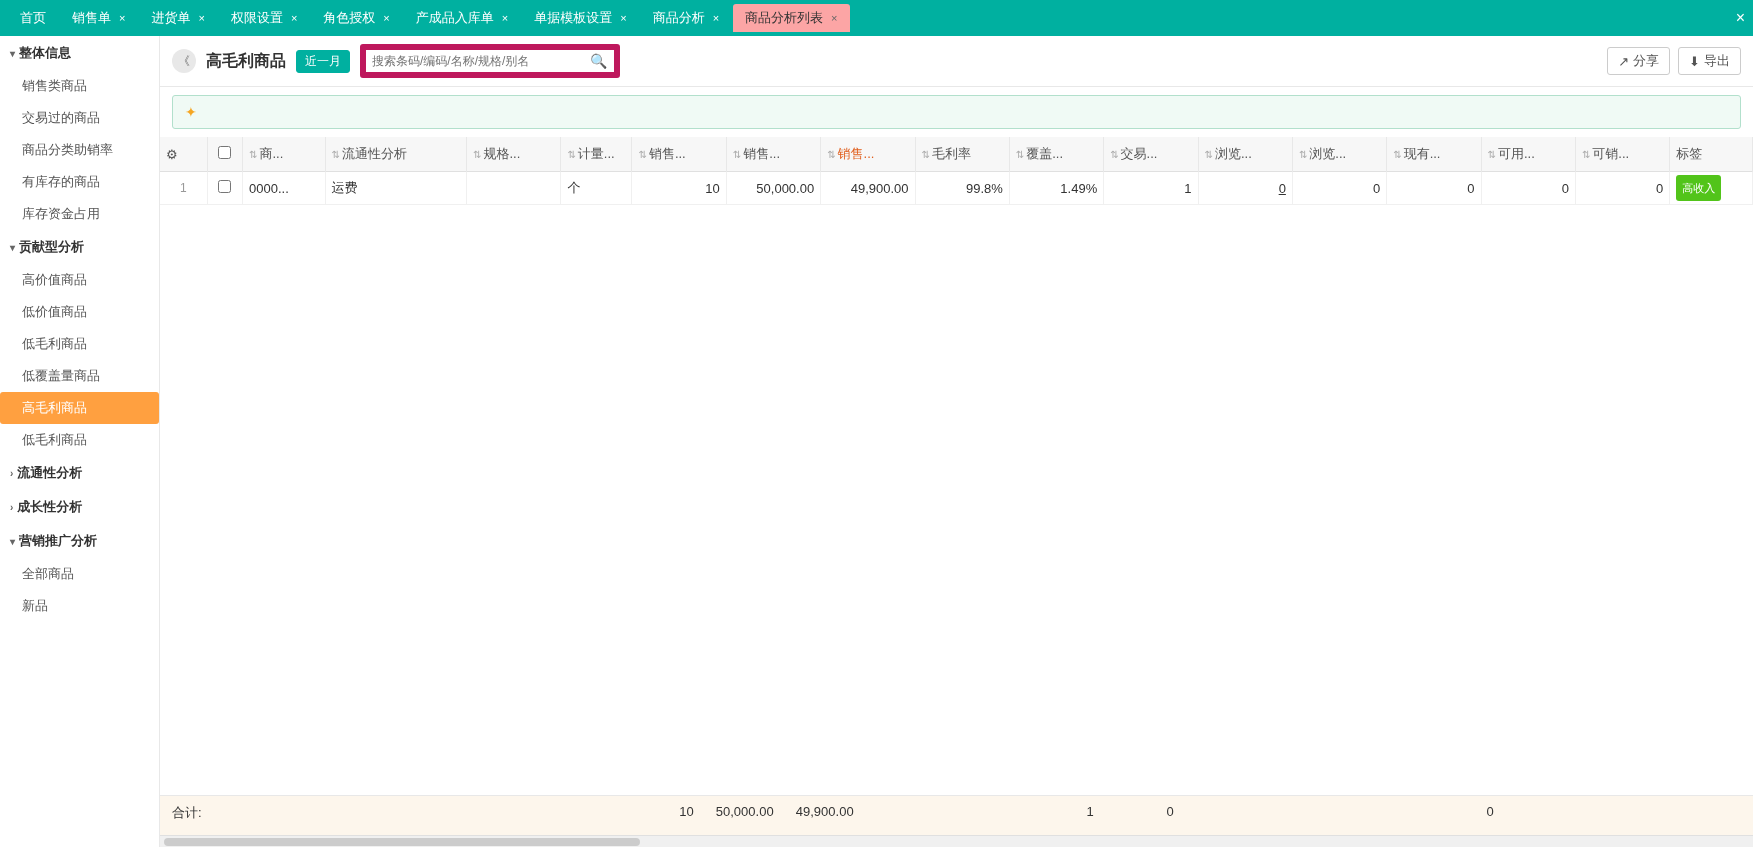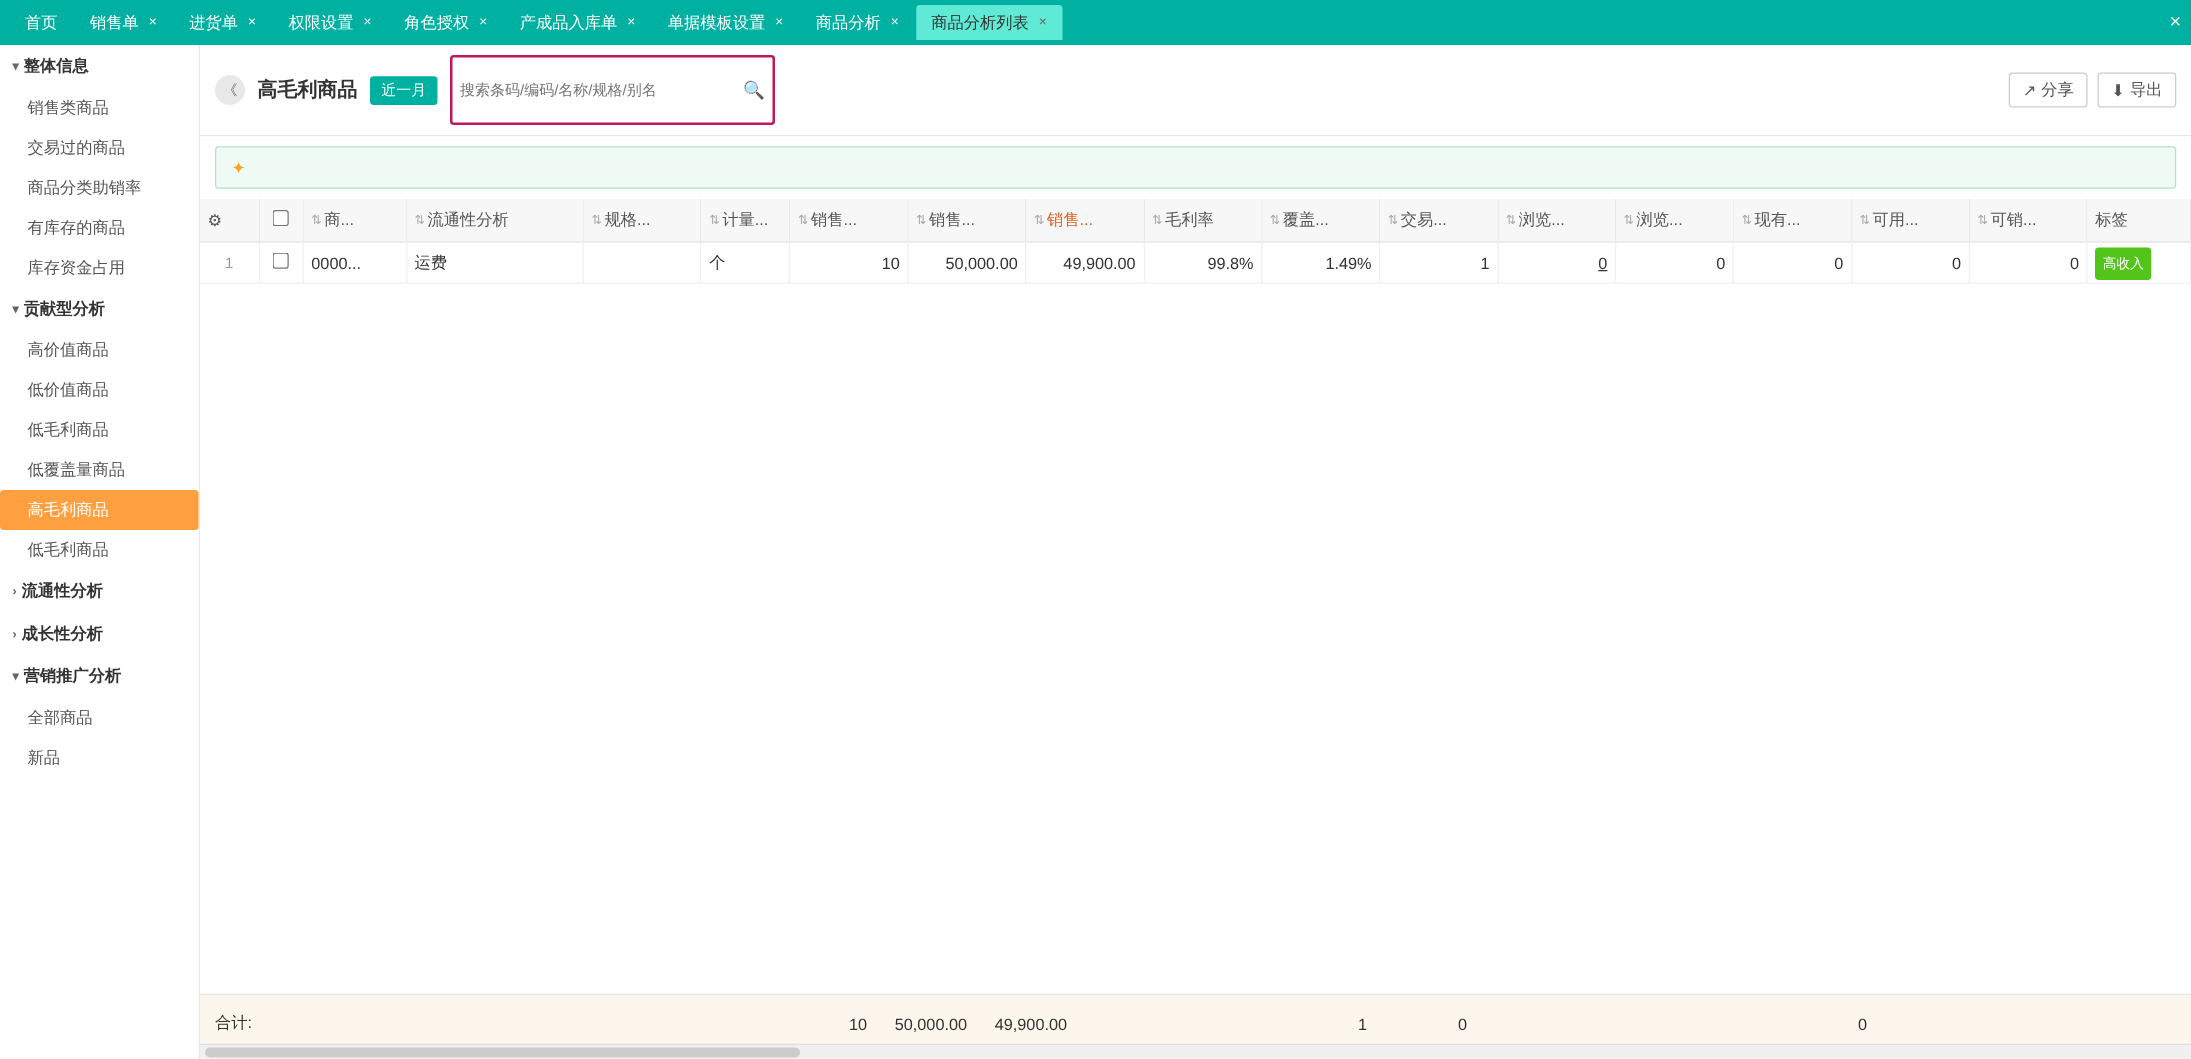--- a/index.html
+++ b/index.html
@@ -20,21 +20,21 @@
       padding: 0 12px;
       height: 28px;
       color: #fff;
       cursor: pointer;
       border-radius: 3px 3px 0 0;
       white-space: nowrap;
       font-size: 13px;
       gap: 4px;
       justify-content: center;
     }
-    .nav-tab.active { background: #5eead4; color: #333; }
+    .nav-tab.active { background: #fca5a5; color: #333; }
     .nav-tab .close-x { font-size: 11px; color: inherit; margin-left: 4px; cursor: pointer; }
     .nav-tab.active .close-x { color: #666; }
     .nav-close-all { margin-left: auto; color: #fff; cursor: pointer; font-size: 16px; }
 
     
     .main-layout {
       display: flex;
       height: calc(847px - 36px);
       background: #f0f0f0;
     }
@@ -112,23 +112,23 @@
     }
     .date-filter-btn.active {
       background: #00b0a0;
       color: #fff;
       border-color: #00b0a0;
       text-align: right;
     }
     .search-box {
       display: flex;
       align-items: center;
-      border: 2px solid #be185d;
+      border: 6px solid #be185d;
       border-radius: 3px;
-      padding: 18px 6px;
+      padding: 3px 6px;
       background: #fff;
       gap: 4px;
       flex: 1;
       max-width: 260px;
     }
     .search-box input {
       border: none;
       outline: none;
       font-size: 12px;
       color: #999;
@@ -222,21 +222,21 @@
       padding: 7px 6px;
       border-radius: 3px;
       font-size: 11px;
       text-align: right;
     }
     .underline-link { text-decoration: underline; color: #333; cursor: pointer; }
 
     
     .footer-total {
       display: flex;
-      align-items: flex-end;
+      align-items: flex-start;
       background: #fdf6ec;
       border-top: 1px solid #e8e8e8;
       padding: 8px 12px;
       font-size: 13px;
       color: #333;
       height: 40px;
       gap: 0;
     }
     .footer-total .label { margin-right: 20px; }
     .footer-col {

